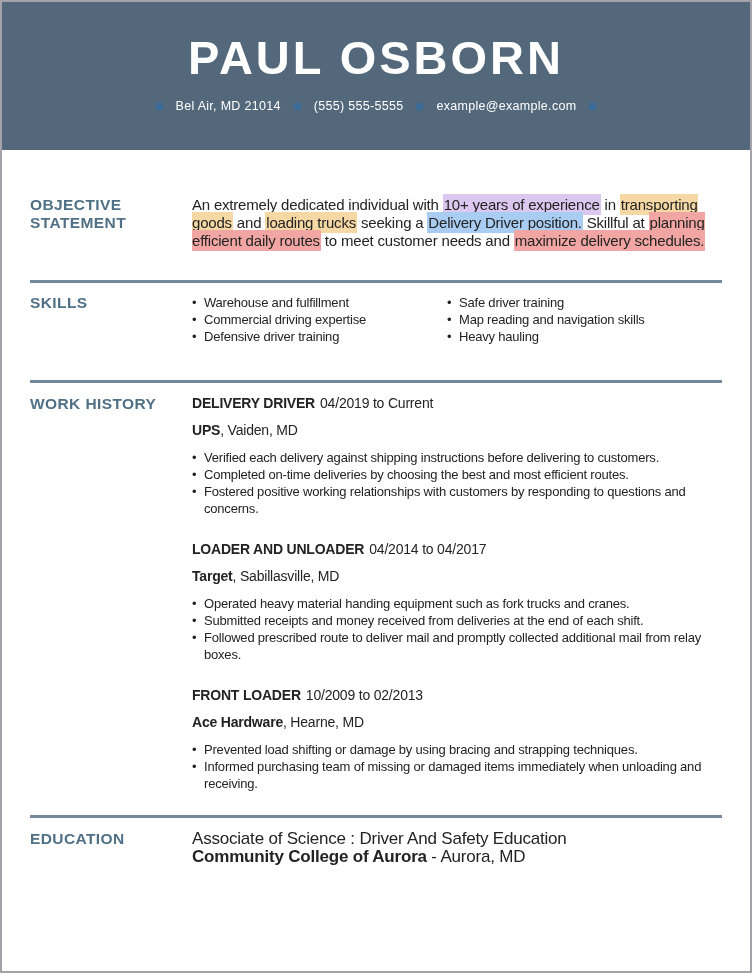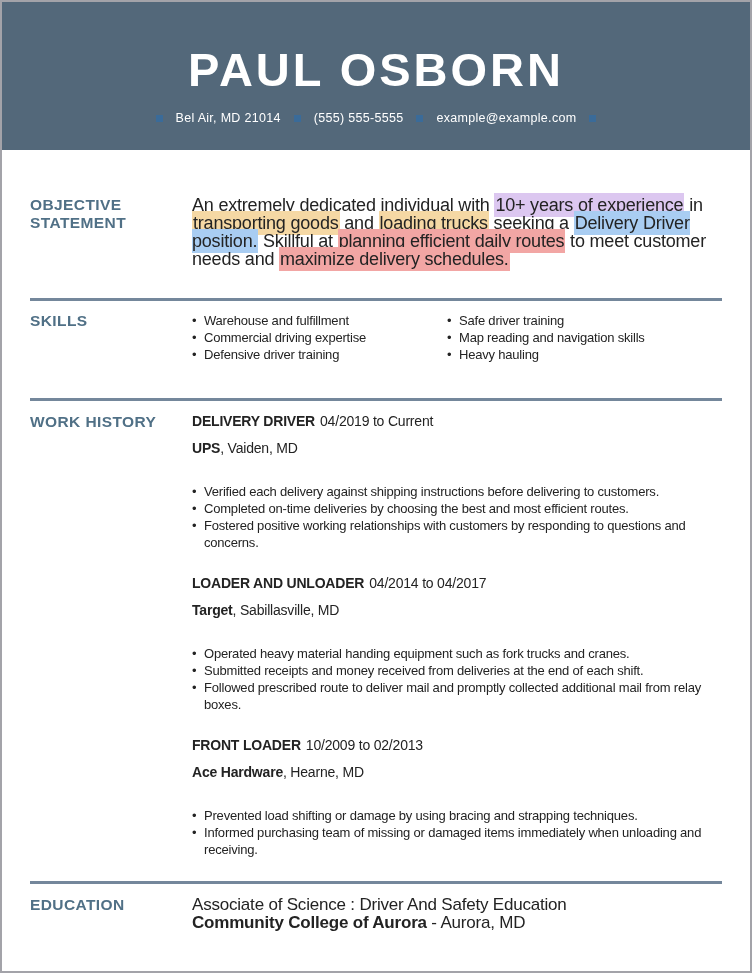--- a/index.html
+++ b/index.html
@@ -14,21 +14,21 @@
     overflow: hidden;
   }
   
   .header {
     background: var(--header-bg, #53687a);
     height: 148px;
     text-align: center;
   }
   .name {
     margin: 0;
-    padding-top: 44px;
+    padding-top: 32px;
     font-size: 47px;
     line-height: 1;
     font-weight: 700;
     letter-spacing: 3px;
     color: var(--header-text, #ffffff);
   }
   .contact {
     margin-top: 18px;
     display: flex;
     justify-content: center;
@@ -51,21 +51,21 @@
     font-weight: 700;
     font-size: 15.5px;
     letter-spacing: .4px;
     color: var(--section-title, #507086);
     line-height: 18px;
     padding-right: 24px;
   }
   .objective { margin-top: 46px; }
   .obj-text {
     margin: 0;
-    font-size: 18px;
+    font-size: 15px;
     line-height: 18px;
     letter-spacing: -.2px;
   }
   .hl { padding: 2px 1px; }
   .hl-purple { background: var(--hl-purple, #dcc7f0); }
   .hl-orange { background: var(--hl-orange, #f5d8a4); }
   .hl-blue   { background: var(--hl-blue, #a9cdf2); }
   .hl-red    { background: var(--hl-red, #f2a6a4); }
   .divider {
     border: 0;
@@ -82,21 +82,21 @@
     padding-left: 12px;
     font-size: 13px;
     line-height: 17px;
     letter-spacing: -.2px;
   }
   .blist li::before { content: "\2022"; position: absolute; left: 0; }
   .job-head, .company-line { font-size: 14px; line-height: 17px; letter-spacing: -.2px; }
   .company-line { margin-top: 10px; }
   .role, .company { font-weight: 700; }
   .dates { margin-left: 5px; }
-  .job .blist { margin-top: 26px; }
+  .job .blist { margin-top: 10px; }
   .job + .job { margin-top: 24px; }
   .edu-line { font-size: 17px; line-height: 18px; letter-spacing: -.2px; }
   .school { font-weight: 700; }
 </style>
 </head>
 <body>
 
 <div class="page">
 
   <header class="header">

